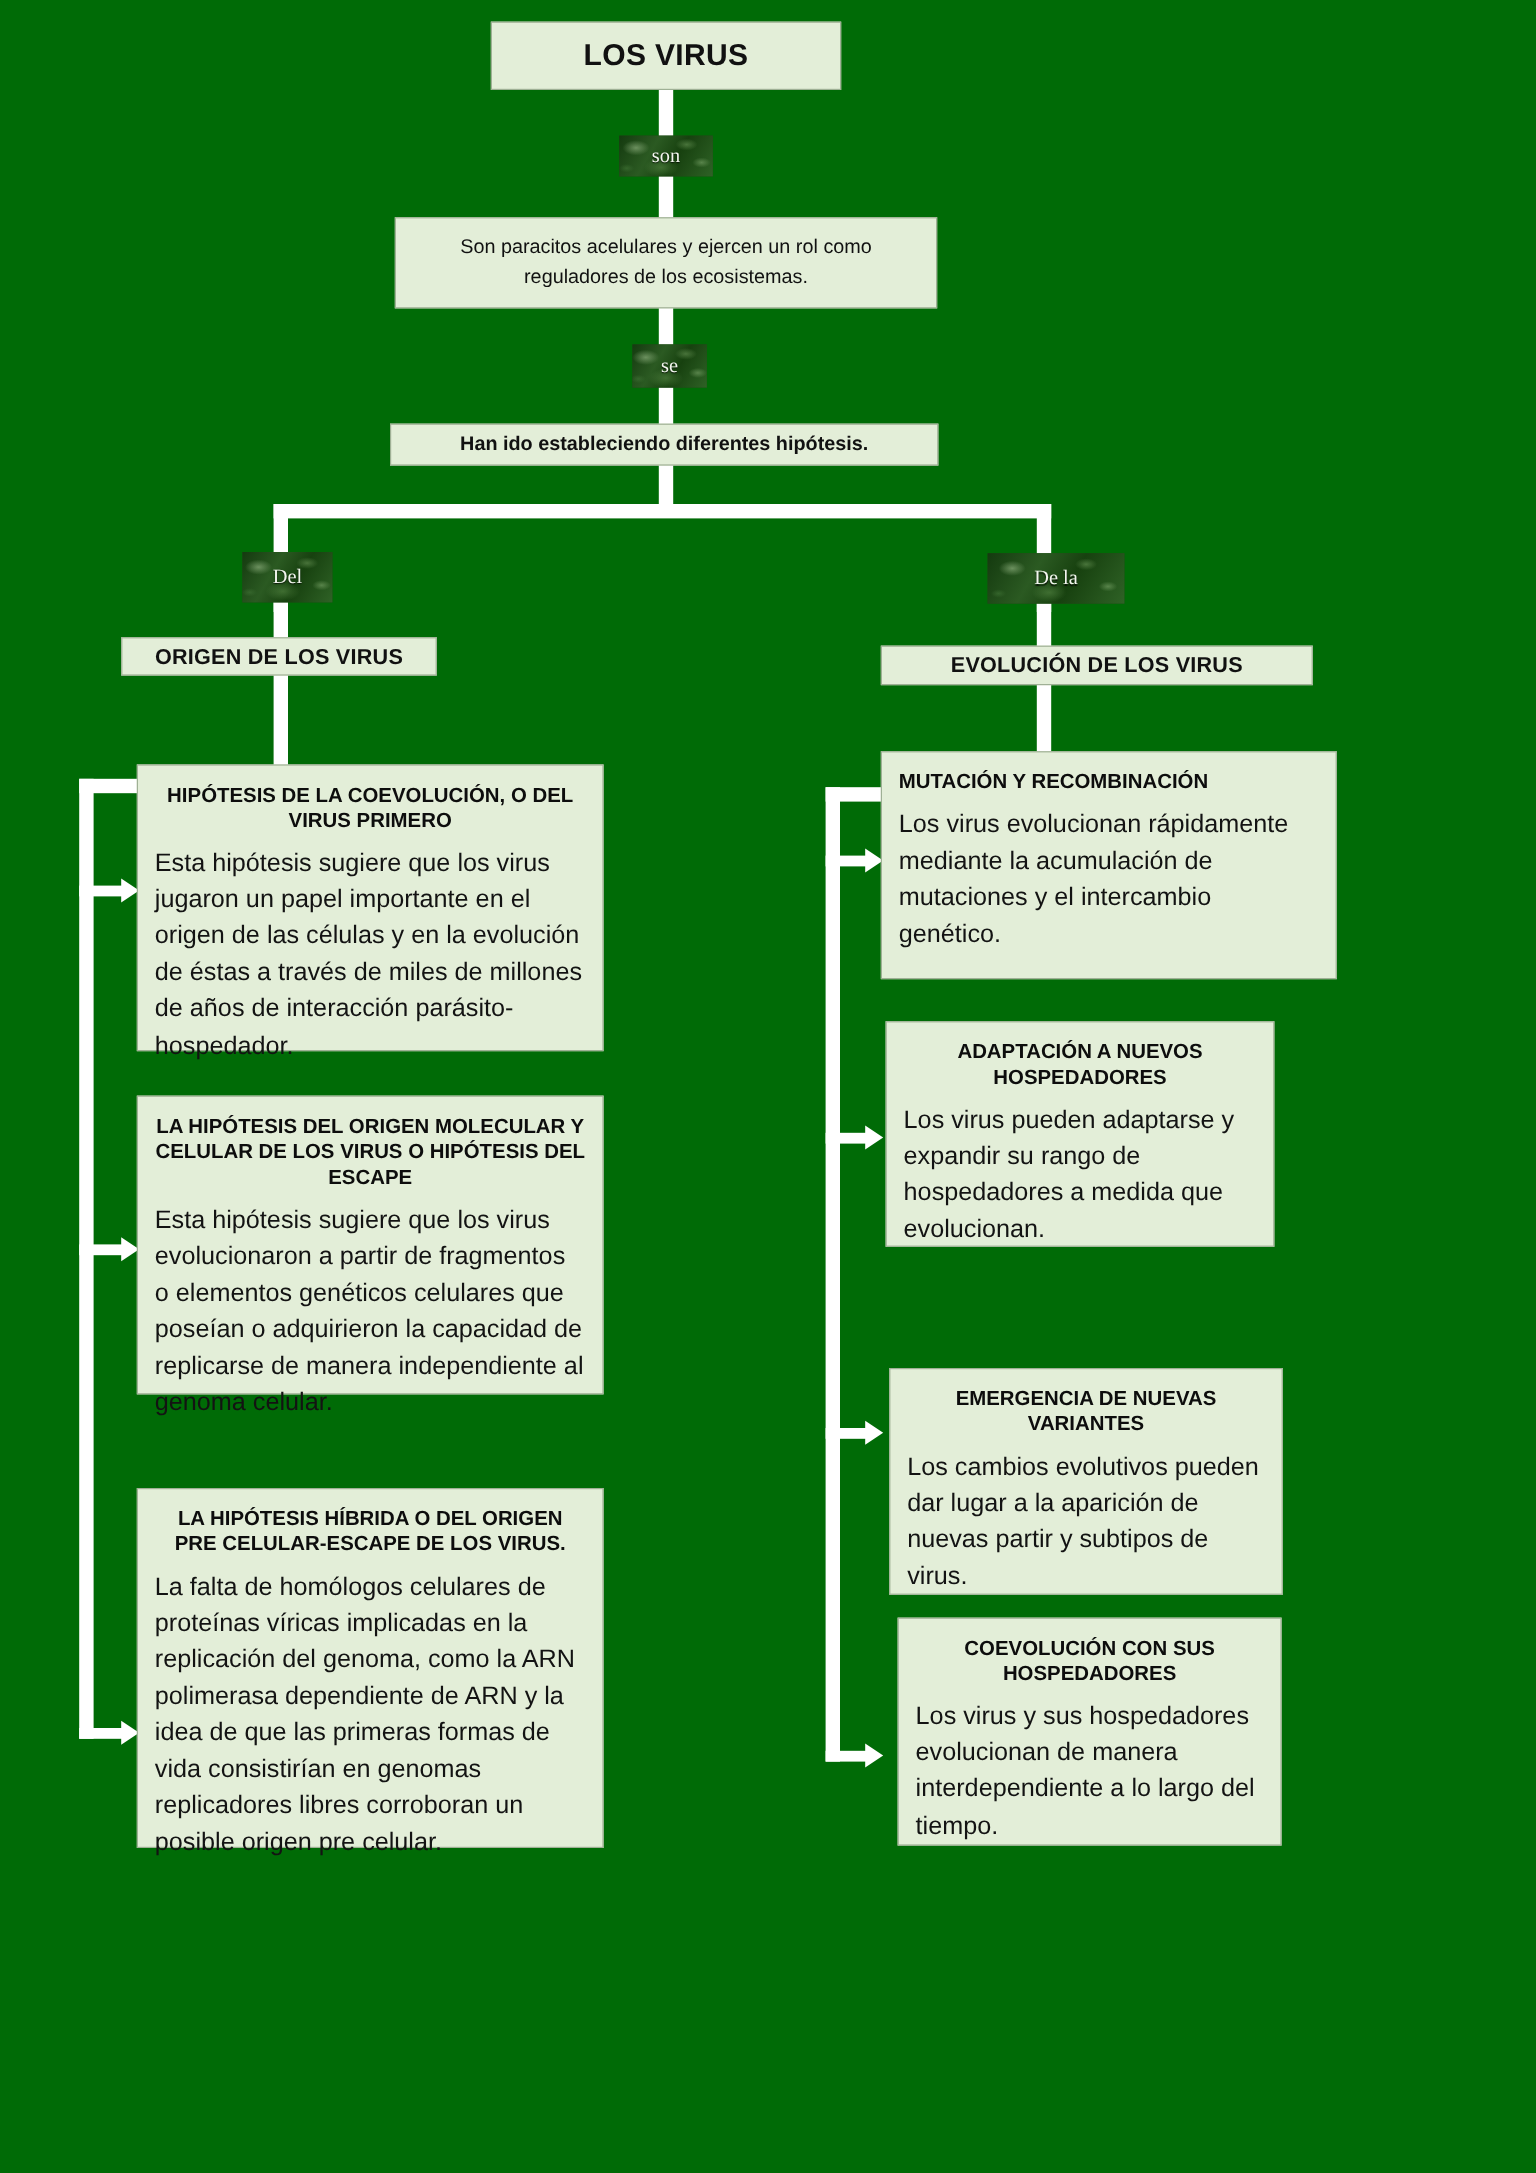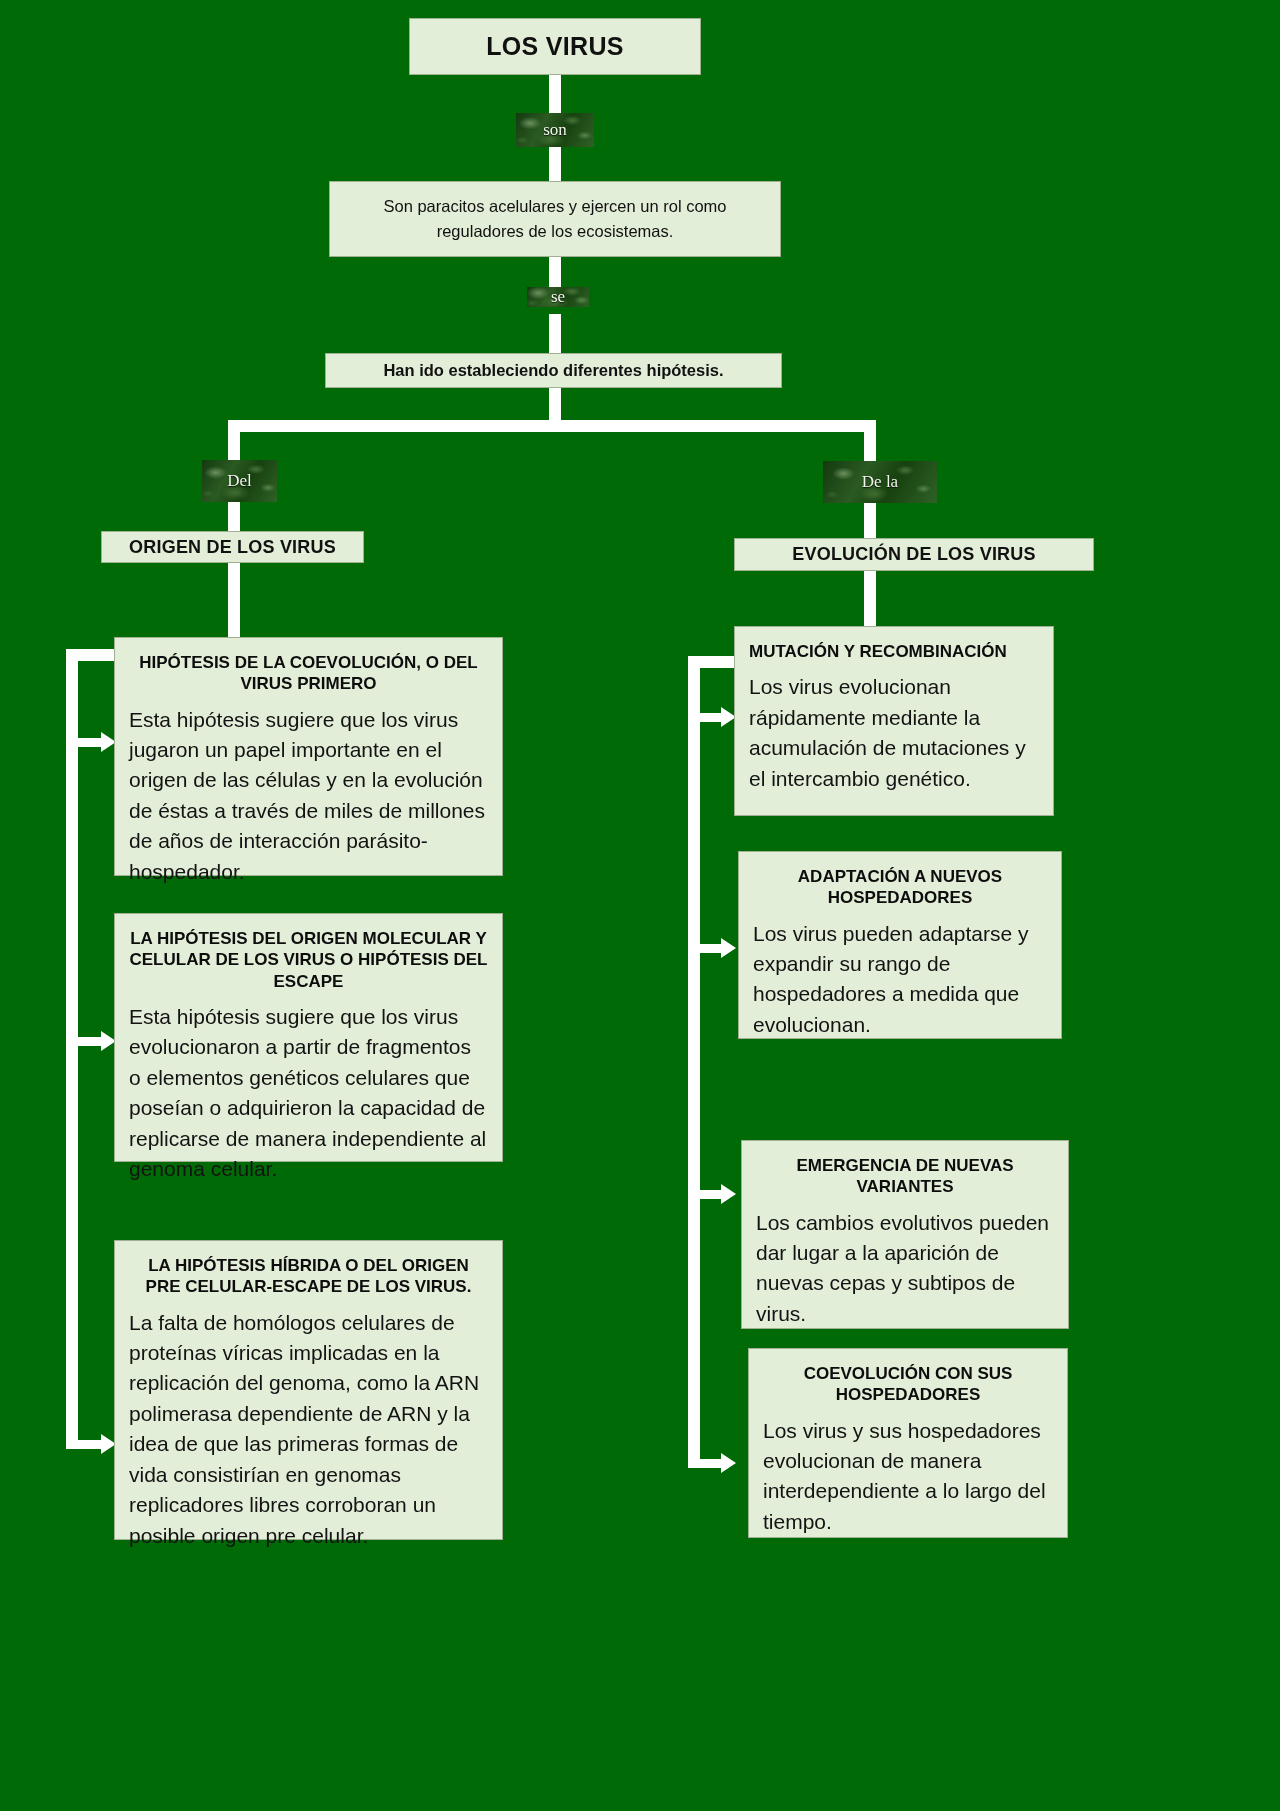--- a/index.html
+++ b/index.html
@@ -163,21 +163,21 @@
   </div>
 
   <div class="chip" style="left:516px; top:113px; width:78px; height:34px;">
     <span>son</span>
   </div>
 
   <div class="card stmt" style="left:329px; top:181px; width:452px; height:76px;">
     <span>Son paracitos acelulares y ejercen un rol como reguladores de los ecosistemas.</span>
   </div>
 
-  <div class="chip" style="left:527px; top:287px; width:62px; height:20px;text-align:center;">
+  <div class="chip" style="left:527px; top:287px; width:62px; height:36px;text-align:center;">
     <span>se</span>
   </div>
 
   <div class="card stmt" style="left:325px; top:353px; width:457px; height:35px;font-weight:bold;">
     <span>Han ido estableciendo diferentes hipótesis.</span>
   </div>
 
   <div class="chip" style="left:202px; top:460px; width:75px; height:42px;">
     <span>Del</span>
   </div>
@@ -202,33 +202,33 @@
   <div class="card detail center" style="left:114px; top:913px; width:389px; height:249px;">
     <div class="title">LA HIPÓTESIS DEL ORIGEN MOLECULAR Y CELULAR DE LOS VIRUS O HIPÓTESIS DEL ESCAPE</div>
     <div class="body">Esta hipótesis sugiere que los virus evolucionaron a partir de fragmentos o elementos genéticos celulares que poseían o adquirieron la capacidad de replicarse de manera independiente al genoma celular.</div>
   </div>
 
   <div class="card detail center" style="left:114px; top:1240px; width:389px; height:300px;">
     <div class="title">LA HIPÓTESIS HÍBRIDA O DEL ORIGEN PRE CELULAR-ESCAPE DE LOS VIRUS.</div>
     <div class="body">La falta de homólogos celulares de proteínas víricas implicadas en la replicación del genoma, como la ARN polimerasa dependiente de ARN y la idea de que las primeras formas de vida consistirían en genomas replicadores libres corroboran un posible origen pre celular.</div>
   </div>
 
-  <div class="card detail left" style="left:734px; top:626px; width:320px; height:190px;">
+  <div class="card detail left" style="left:734px; top:626px; width:380px; height:190px;">
     <div class="title">MUTACIÓN Y RECOMBINACIÓN</div>
     <div class="body">Los virus evolucionan rápidamente mediante la acumulación de mutaciones y el intercambio genético.</div>
   </div>
 
   <div class="card detail center" style="left:738px; top:851px; width:324px; height:188px;">
     <div class="title">ADAPTACIÓN A NUEVOS HOSPEDADORES</div>
     <div class="body">Los virus pueden adaptarse y expandir su rango de hospedadores a medida que evolucionan.</div>
   </div>
 
   <div class="card detail center" style="left:741px; top:1140px; width:328px; height:189px;">
     <div class="title">EMERGENCIA DE NUEVAS VARIANTES</div>
-    <div class="body">Los cambios evolutivos pueden dar lugar a la aparición de nuevas cepas y subtipos de virus.</div>
+    <div class="body">Los cambios evolutivos pueden dar lugar a la aparición de nuevas partir y subtipos de virus.</div>
   </div>
 
   <div class="card detail center" style="left:748px; top:1348px; width:320px; height:190px;">
     <div class="title">COEVOLUCIÓN CON SUS HOSPEDADORES</div>
     <div class="body">Los virus y sus hospedadores evolucionan de manera interdependiente a lo largo del tiempo.</div>
   </div>
 
 </div>
 
 </body></html>

